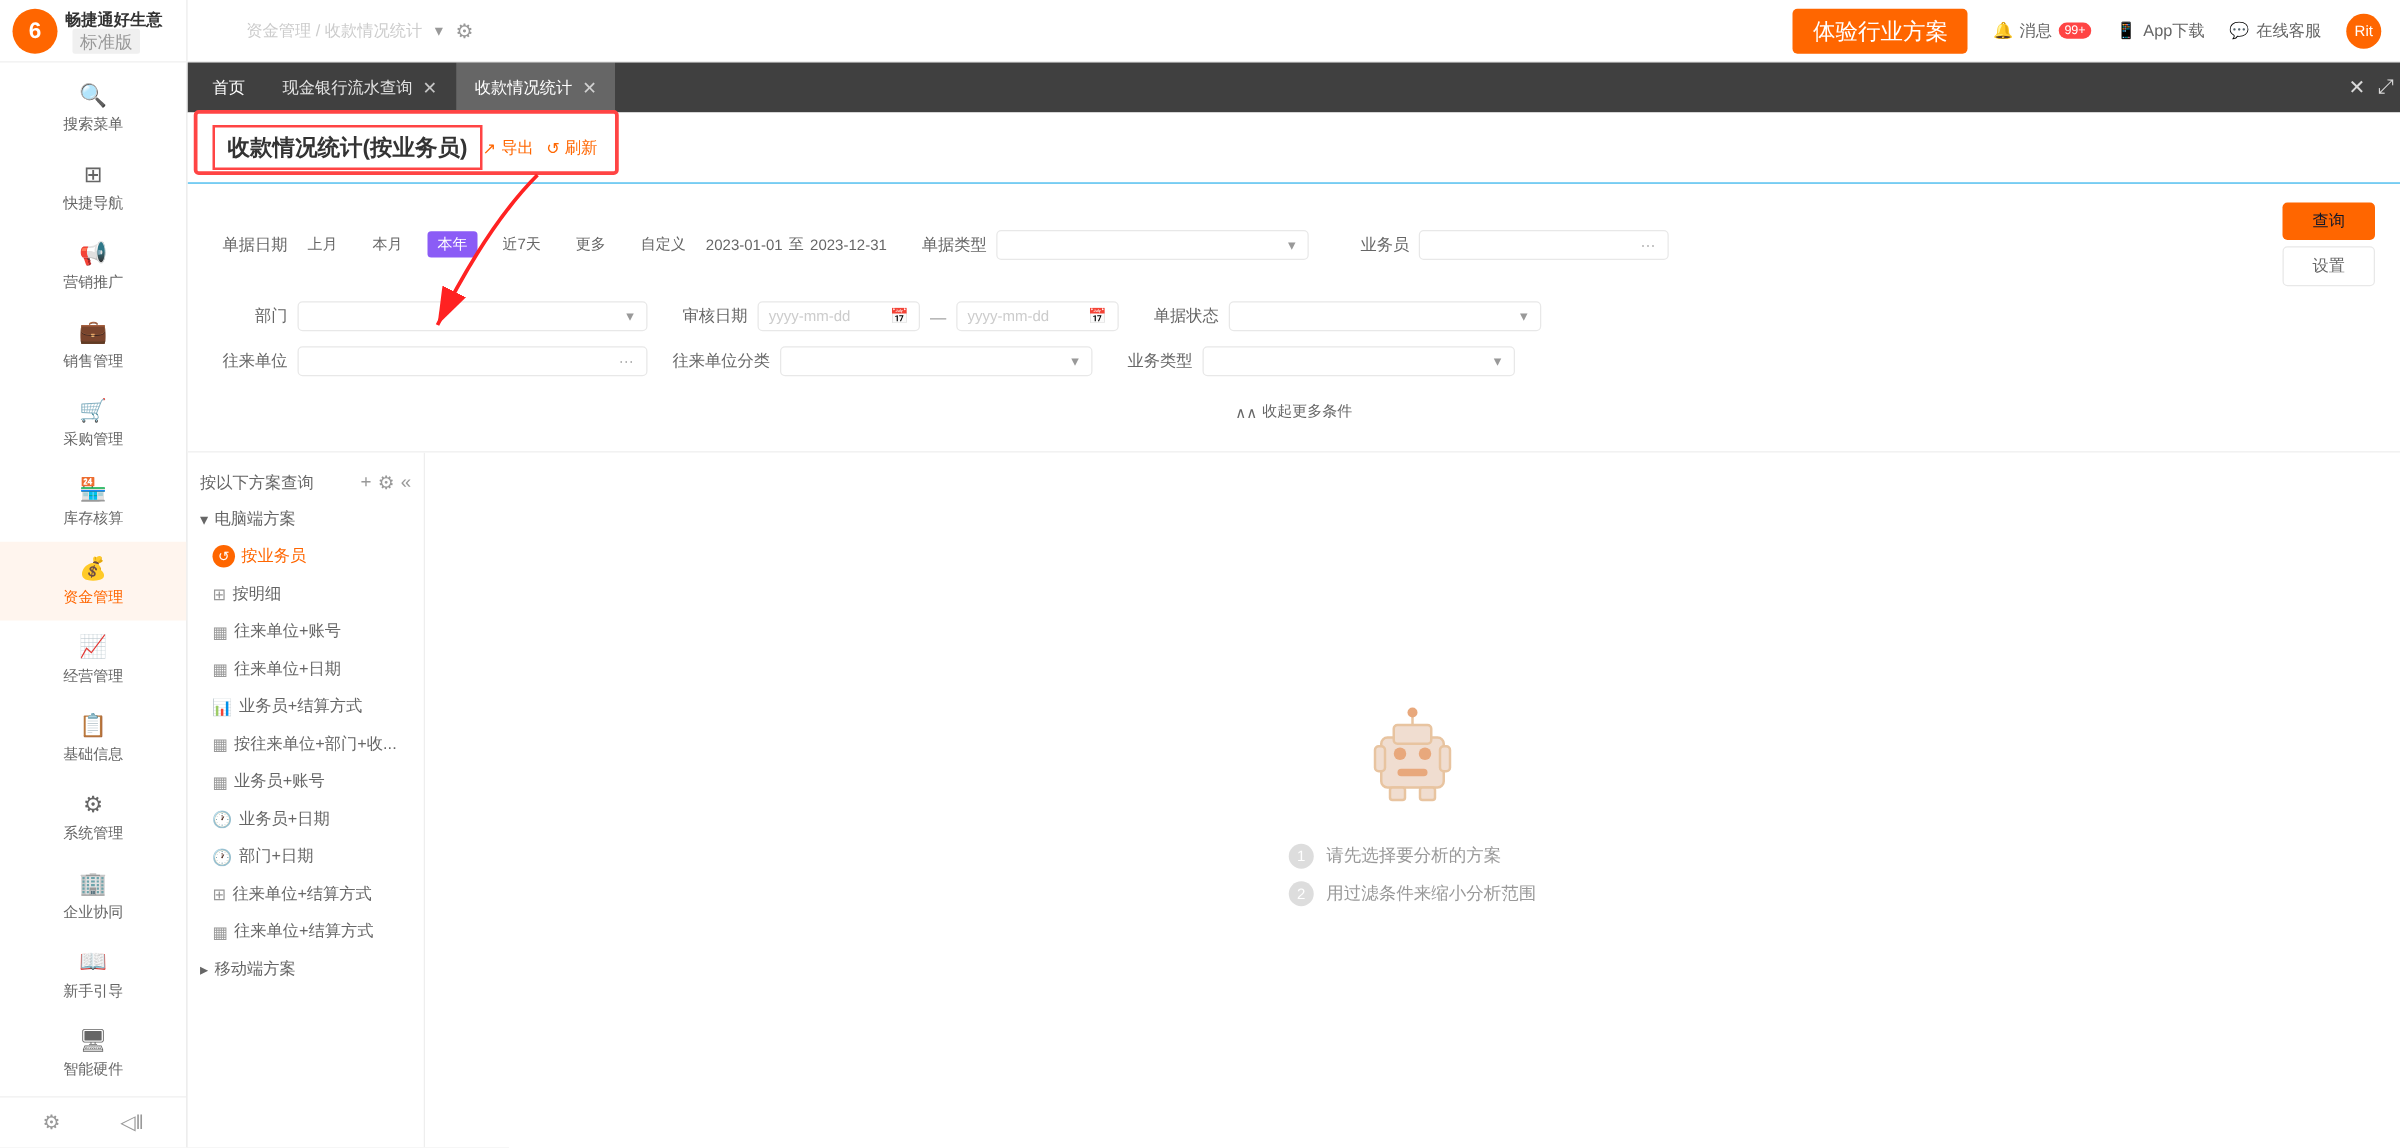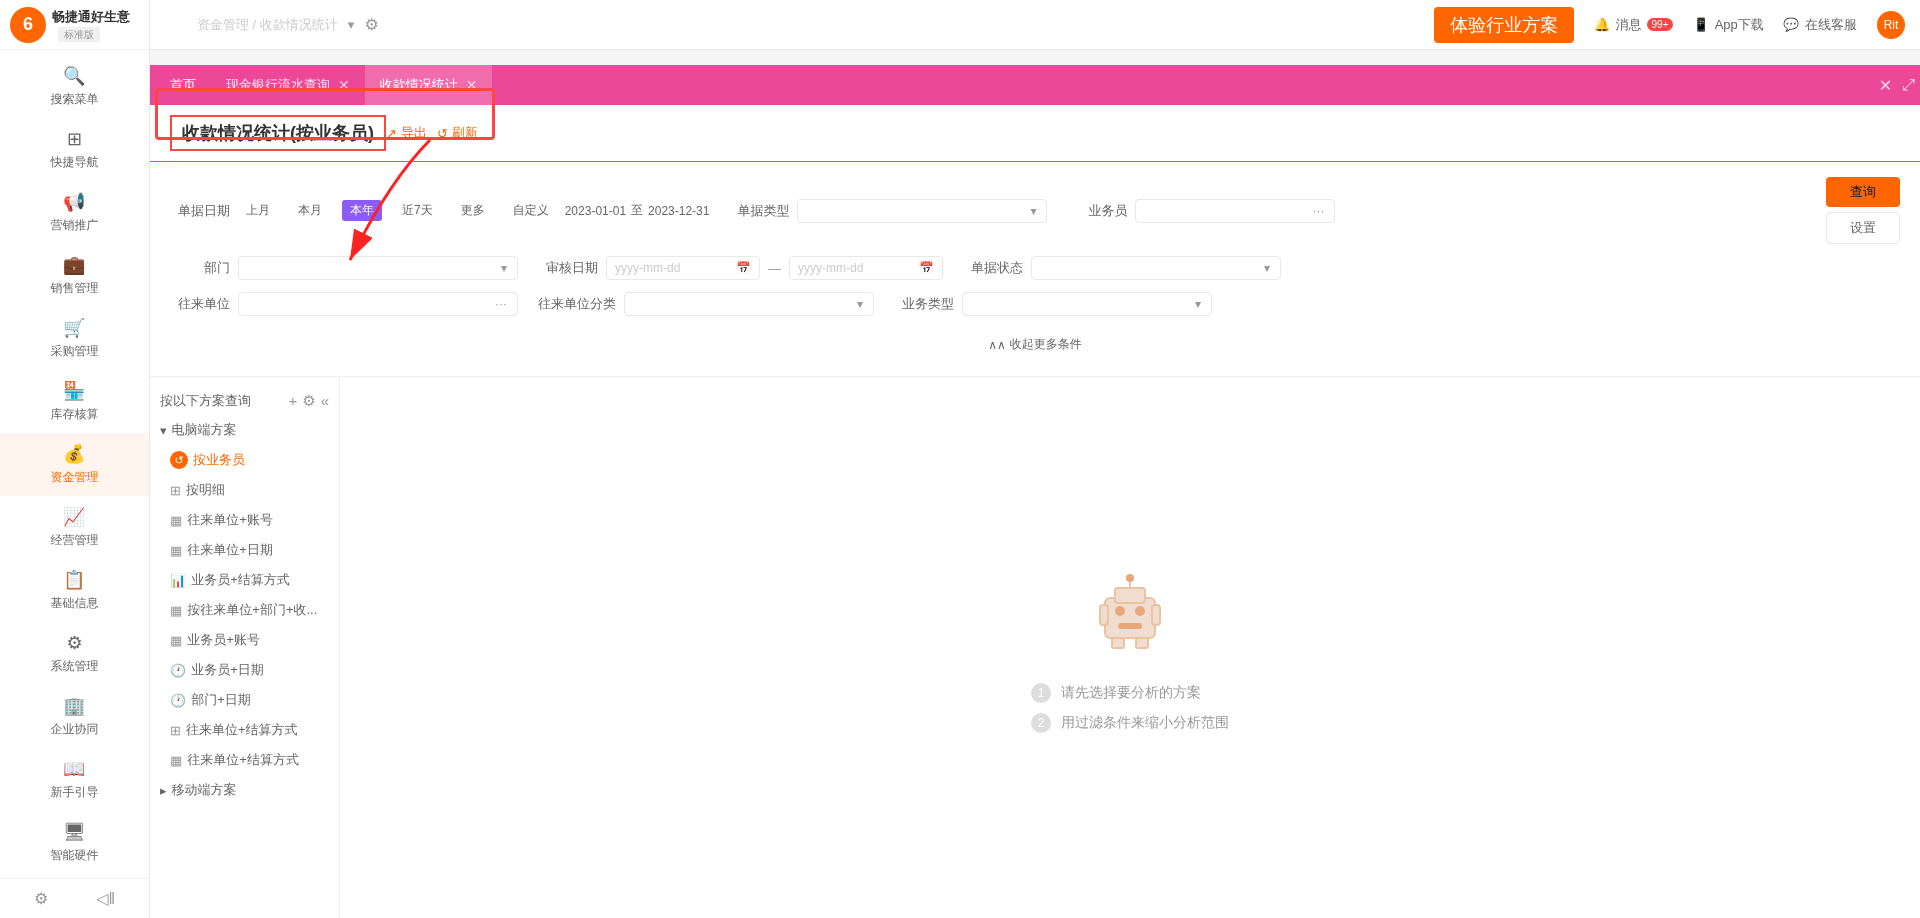--- a/index.html
+++ b/index.html
@@ -4,21 +4,21 @@
   <style>
     * { margin: 0; padding: 0; box-sizing: border-box; }
     body { font-family: 'Microsoft YaHei', sans-serif; font-size: 13px; background: #f5f5f5; width: 1920px; height: 918px; overflow: hidden; display: flex; }
 
     
     .sidebar { width: 150px; background: #fff; display: flex; flex-direction: column; border-right: 1px solid #e8e8e8; height: 918px; }
     .sidebar-logo { height: 50px; background: #fff; display: flex; align-items: center; padding: 0 10px; border-bottom: 1px solid #f0f0f0; }
     .logo-icon { width: 36px; height: 36px; background: #ff6600; border-radius: 50%; display: flex; align-items: center; justify-content: center; color: white; font-size: 18px; font-weight: bold; }
     .logo-text { margin-left: 6px; }
     .logo-title { font-size: 13px; color: #333; font-weight: bold; }
-    .sidebar-version { font-size: 10px; color: #999; padding: 2px 6px; background: #f0f0f0; border-radius: 2px; margin-left: 6px; }
+    .sidebar-version { font-size: 14px; color: #999; padding: 2px 6px; background: #f0f0f0; border-radius: 2px; margin-left: 6px; }
 
     .sidebar-nav { flex: 1; overflow-y: auto; padding: 5px 0; }
     .sidebar-item { display: flex; flex-direction: column; align-items: center; padding: 10px 5px; cursor: pointer; color: #666; font-size: 12px; gap: 4px; }
     .sidebar-item.active { color: #ff6600; background: #fff5ee; }
     .sidebar-item .icon { font-size: 18px; }
 
     .sidebar-footer { padding: 10px; display: flex; align-items: center; justify-content: space-around; border-top: 1px solid #f0f0f0; }
 
     
     .main { flex: 1; display: flex; flex-direction: column; height: 918px; overflow: hidden; }
@@ -27,21 +27,21 @@
     .topbar { height: 50px; background: #fff; display: flex; align-items: center; justify-content: space-between; padding: 0 15px; border-bottom: 1px solid #e8e8e8; }
     .topbar-left { display: flex; align-items: center; gap: 10px; }
     .breadcrumb-area { display: flex; align-items: center; gap: 5px; color: #999; font-size: 13px; margin-left: 32px; }
     .topbar-right { display: flex; align-items: center; gap: 20px; }
     .trial-btn { background: #ff6600; color: white; border: none; padding: 6px 16px; border-radius: 4px; cursor: pointer; font-size: 18px; }
     .topbar-action { display: flex; align-items: center; gap: 5px; color: #666; cursor: pointer; font-size: 13px; }
     .badge { background: #ff4444; color: white; border-radius: 10px; padding: 1px 5px; font-size: 10px; }
     .user-avatar { width: 28px; height: 28px; background: #ff6600; border-radius: 50%; display: flex; align-items: center; justify-content: center; color: white; font-size: 12px; }
 
     
-    .tabs { display: flex; align-items: center; background: #ec4899; height: 40px; padding: 0 5px; margin-top: 15px; }
+    .tabs { display: flex; align-items: center; background: #404040; height: 40px; padding: 0 5px; }
     .tab { display: flex; align-items: center; padding: 0 15px; height: 40px; color: rgba(255,255,255,0.85); cursor: pointer; font-size: 13px; gap: 8px; }
     .tab.active { background: rgba(255,255,255,0.2); color: white; }
     .tab-close { color: rgba(255,255,255,0.7); font-size: 14px; cursor: pointer; }
     .tab-home { color: white; padding: 0 15px; font-size: 13px; cursor: pointer; }
     .tab-window-controls { margin-left: auto; display: flex; gap: 10px; color: rgba(255,255,255,0.8); font-size: 16px; }
 
     
     .page { flex: 1; background: #f5f5f5; overflow: hidden; display: flex; flex-direction: column; }
     .page-header { background: white; padding: 10px 20px; display: flex; align-items: center; border-bottom: 1px solid #0ea5e9; }
     .page-title { font-size: 18px; font-weight: bold; color: #333; border: 2px solid #ff4444; padding: 4px 10px; display: inline-block; }
@@ -51,21 +51,21 @@
     
     .filter-panel { background: white; padding: 15px 20px; border-bottom: 1px solid #eee; }
     .filter-row { display: flex; align-items: center; gap: 20px; margin-bottom: 12px; }
     .filter-item { display: flex; align-items: center; gap: 8px; }
     .filter-label { color: #666; font-size: 13px; min-width: 60px; text-align: right; }
     .date-tabs { display: flex; gap: 12px; }
     .date-tab { padding: 2px 8px; border-radius: 3px; cursor: pointer; font-size: 12px; color: #666; }
     .date-tab.active { background: #8b5cf6; color: white; }
     .date-range { display: flex; align-items: center; gap: 5px; color: #666; font-size: 12px; }
     .filter-select { display: flex; align-items: center; gap: 5px; border: 1px solid #e8e8e8; border-radius: 4px; padding: 4px 10px; min-width: 200px; cursor: pointer; color: #999; font-size: 12px; justify-content: space-between; }
-    .filter-date-input { border: 1px solid #e8e8e8; border-radius: 4px; padding: 4px 8px; width: 154px; color: #ccc; font-size: 12px; display: flex; align-items: center; justify-content: space-between; }
+    .filter-date-input { border: 1px solid #e8e8e8; border-radius: 4px; padding: 4px 8px; width: 130px; color: #ccc; font-size: 12px; display: flex; align-items: center; justify-content: space-between; }
     .filter-dash { color: #999; }
 
     .filter-actions { display: flex; gap: 8px; margin-left: auto; }
     .query-btn { background: #ff6600; color: #0f172a; border: none; padding: 6px 24px; border-radius: 4px; cursor: pointer; font-size: 13px; }
     .setting-btn { border: 1px solid #e8e8e8; background: white; color: #666; padding: 6px 15px; border-radius: 4px; cursor: pointer; font-size: 13px; }
 
     .collapse-btn { display: flex; align-items: center; justify-content: center; color: #666; cursor: pointer; font-size: 12px; gap: 4px; padding: 8px; }
 
     
     .content-area { display: flex; flex: 1; overflow: hidden; }

